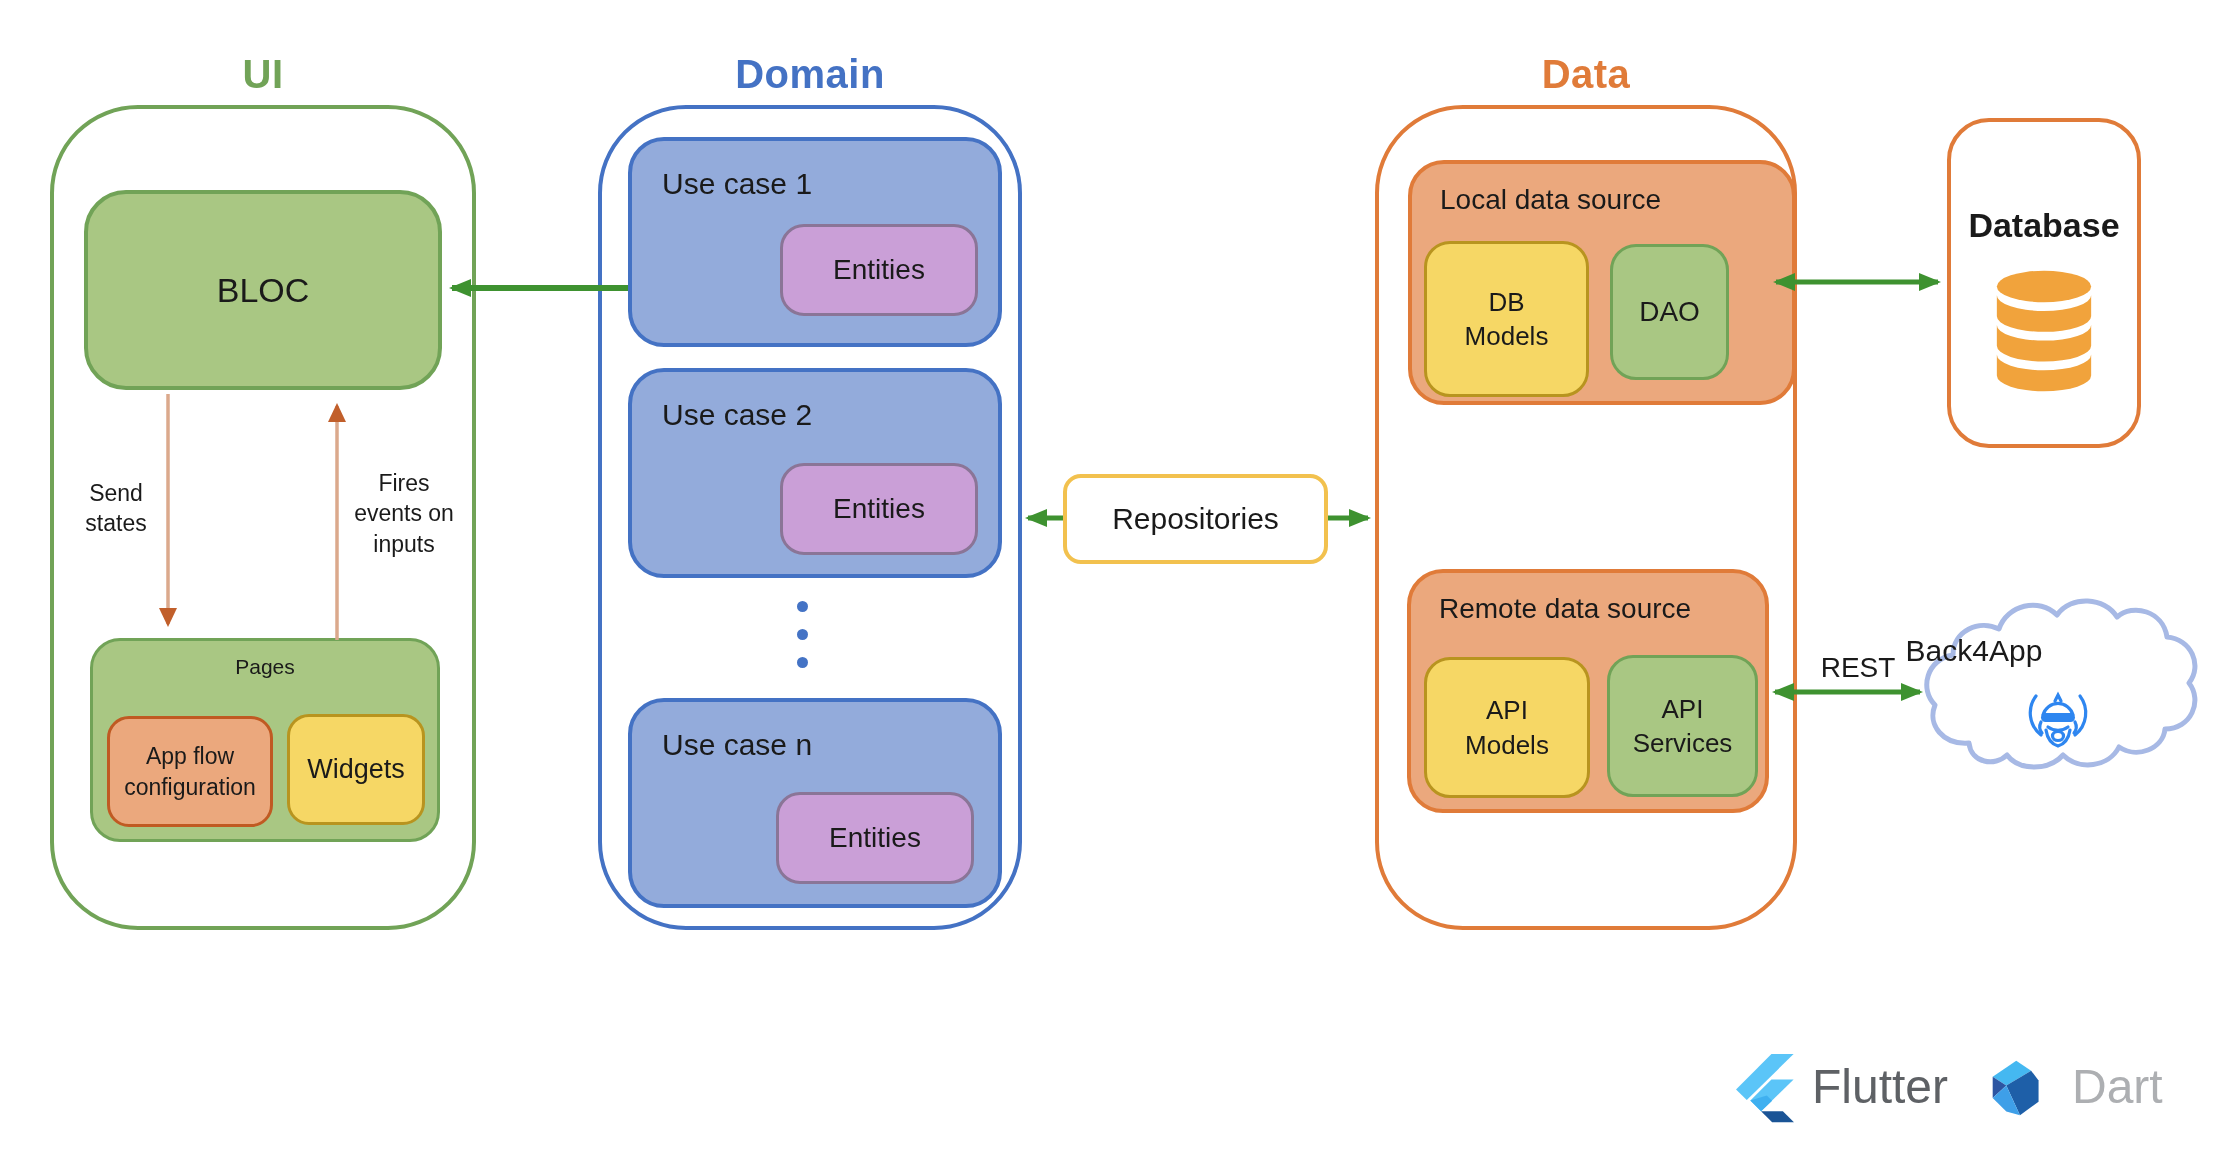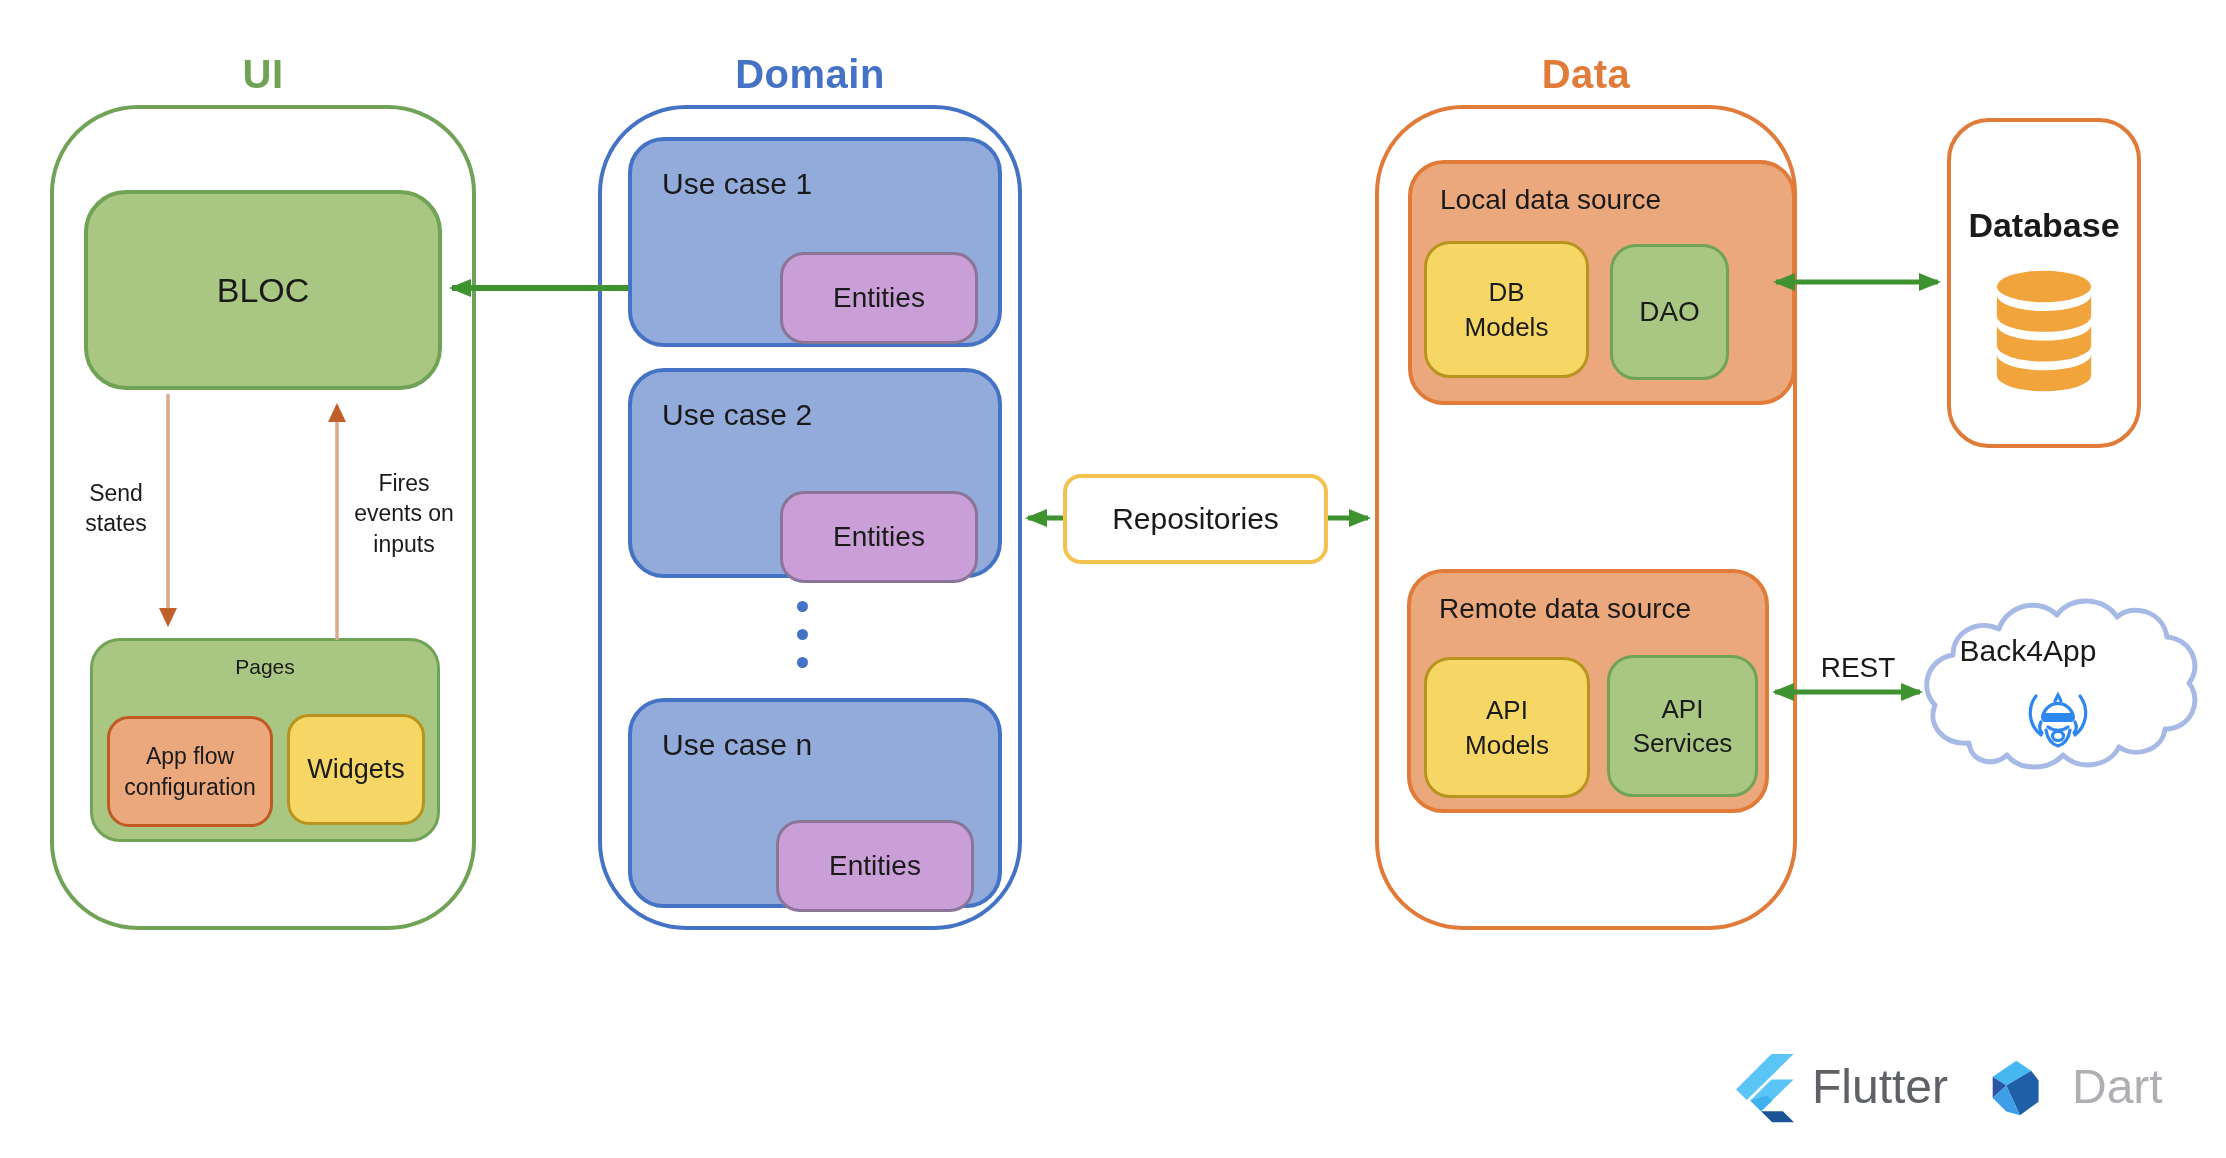--- a/index.html
+++ b/index.html
@@ -5,21 +5,21 @@
   html,body{margin:0;padding:0;background:#ffffff;}
   .canvas{position:relative;width:2226px;height:1158px;background:#ffffff;
           font-family:"Liberation Sans",sans-serif;color:#1a1a1a;overflow:hidden;}
   .abs{position:absolute;}
   .section-title{font-size:40px;font-weight:bold;text-align:center;letter-spacing:.5px;}
   .container{border:4px solid;border-radius:88px;background:#ffffff;box-sizing:border-box;}
   .box{box-sizing:border-box;display:flex;align-items:center;justify-content:center;text-align:center;}
   .multiline{white-space:pre-line;line-height:1.32;}
   .green-box{background:#A9C783;border:4px solid #71A357;}
   .blue-box{background:#93ABDB;border:4px solid #4472C4;}
-  .purple-box{background:#CA9FD7;border:3px solid #8A7597;margin-top:28px;}
+  .purple-box{background:#CA9FD7;border:3px solid #8A7597;}
   .orange-box{background:#EBA87D;border:4px solid #E07B39;}
   .orange-inner{background:#EBA87D;border:3px solid #C05A22;}
   .yellow-box{background:#F6D765;border:3px solid #B8941F;}
   .gold-box{background:#ffffff;border:4px solid #F2C14E;}
   .uc-label{position:absolute;top:26px;left:30px;font-size:30px;}
   .src-label{position:absolute;top:20px;left:28px;font-size:28px;}
   .dot{position:absolute;width:11px;height:11px;border-radius:50%;background:#4473C5;}
   .overlay{left:0;top:0;pointer-events:none;}
   .footer-text{font-size:48px;line-height:70px;}
 </style>
@@ -86,21 +86,21 @@
 
   <div class="abs box gold-box" style="left:1063px;top:474px;width:265px;height:90px;border-radius:18px;font-size:30px;">
     <span>Repositories</span>
   </div>
 
   <div class="abs container" style="left:1375px;top:105px;width:422px;height:825px;border-color:#E07B39;"></div>
 
   <div class="abs orange-box" style="left:1408px;top:160px;width:388px;height:245px;border-radius:36px;position:absolute;box-sizing:border-box;">
     <span class="src-label">Local data source</span>
   </div>
-  <div class="abs box yellow-box multiline" style="left:1424px;top:241px;width:165px;height:137px;border-radius:26px;font-size:26px;">
+  <div class="abs box yellow-box multiline" style="left:1424px;top:241px;width:165px;height:156px;border-radius:26px;font-size:26px;">
     <span class="multiline">DB
 Models</span>
   </div>
   <div class="abs box green-box" style="left:1610px;top:244px;width:119px;height:136px;border-radius:26px;border-width:3px;font-size:28px;">
     <span>DAO</span>
   </div>
 
   <div class="abs orange-box" style="left:1407px;top:569px;width:362px;height:244px;border-radius:36px;position:absolute;box-sizing:border-box;">
     <span class="src-label">Remote data source</span>
   </div>
@@ -135,21 +135,21 @@
              C 90 20 122 12 140 30
              C 154 10 188 12 200 32
              C 216 18 246 26 250 52
              C 274 54 286 80 272 98
              C 286 116 274 144 248 144
              C 246 164 220 174 202 162
              C 192 182 162 186 146 170
              C 132 186 102 186 90 170
              C 78 182 54 178 52 158 Z" fill="#ffffff" stroke="#A7B9E5" stroke-width="5" stroke-linejoin="round"></path>
   </svg>
-  <div class="abs" style="left:1928px;top:634px;width:200px;font-size:30px;text-align:center;">Back4App</div>
+  <div class="abs" style="left:1874px;top:634px;width:200px;font-size:30px;text-align:center;">Back4App</div>
   <svg class="abs" style="left:2022px;top:680px;" width="72" height="72" viewBox="0 0 72 72">
     <g fill="none" stroke="#2E86F0" stroke-width="3.2" stroke-linecap="round">
       <path d="M14 16 A28 28 0 0 0 19 55"></path>
       <path d="M58 16 A28 28 0 0 1 53 55"></path>
       <path d="M21 35 A15.5 15.5 0 0 1 51 35"></path>
       <path d="M33 21 L36 15 L39 21"></path>
       <path d="M19 42 Q16 48 20 53"></path>
       <path d="M53 42 Q56 48 52 53"></path>
       <path d="M26 47 Q36 54 46 47"></path>
       <path d="M24 50 Q26 63 36 66 Q46 63 48 50"></path>

